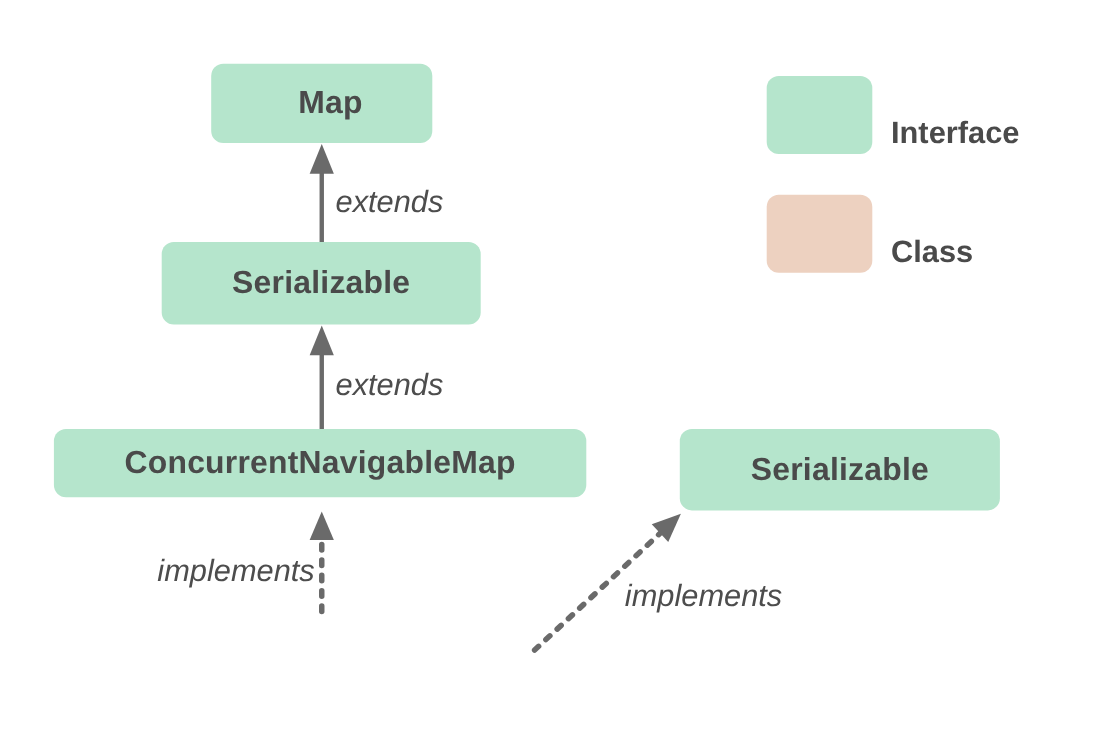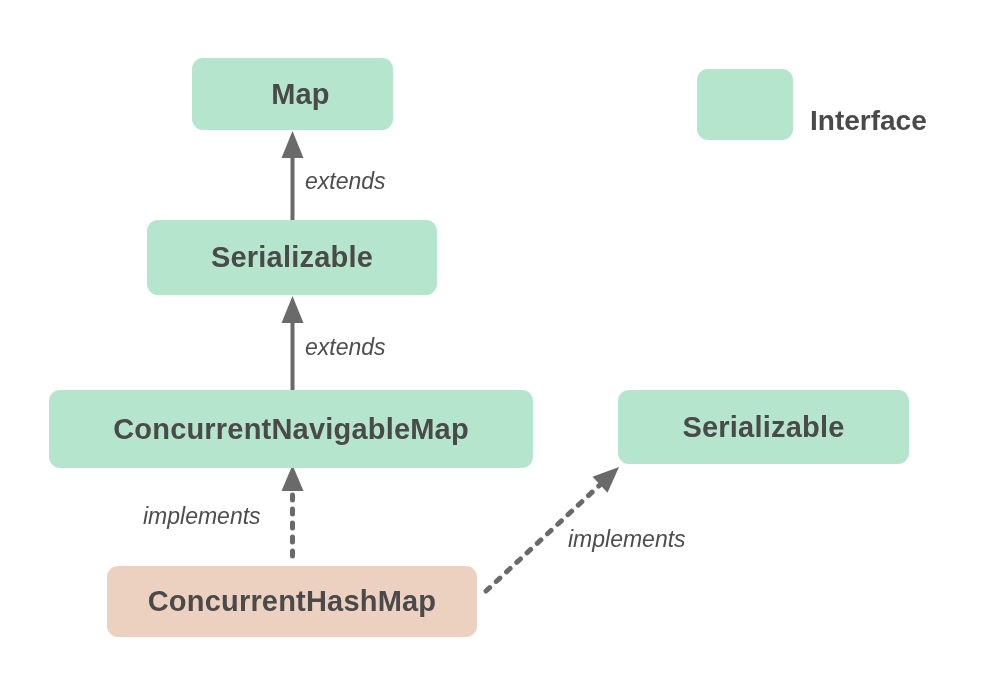--- a/index.html
+++ b/index.html
@@ -51,21 +51,21 @@
     color: var(--node-text);
     font-weight: bold;
     font-size: 29px;
     letter-spacing: 0.2px;
   }
   .node.interface { background: var(--interface-fill); }
   .node.class { background: var(--class-fill); }
   .edge-label {
     position: absolute;
     font-style: italic;
-    font-size: 23px;
+    font-size: 28px;
     color: var(--edge-label);
     white-space: nowrap;
   }
   .legend-row {
     position: absolute;
     display: flex;
     align-items: center;
     gap: 17px;
   }
   .legend-swatch {
@@ -112,36 +112,37 @@
   </svg>
 
   <div class="node interface" style="left:192px; top:58px; width:201px; height:72px;padding-left:16px;">
     <span>Map</span>
   </div>
 
   <div class="node interface" style="left:147px; top:220px; width:290px; height:75px;">
     <span>Serializable</span>
   </div>
 
-  <div class="node interface" style="left:49px; top:390px; width:484px; height:78px;">
+  <div class="node interface" style="left:49px; top:390px; width:484px; height:62px;">
     <span>ConcurrentNavigableMap</span>
   </div>
 
   <div class="node interface" style="left:618px; top:390px; width:291px; height:74px;">
     <span>Serializable</span>
   </div>
 
-  <div class="node class" style="left:107px; top:566px; width:370px; height:71px;">
-    <span>ConcurrentHashMap</span>
-  </div>
 
   <div class="edge-label" style="left:305px; top:168px;">extends</div>
   <div class="edge-label" style="left:305px; top:334px;">extends</div>
   <div class="edge-label" style="left:143px; top:503px;">implements</div>
   <div class="edge-label" style="left:568px; top:526px;">implements</div>
 
   <div class="legend-row" style="left:697px; top:69px;">
     <div class="legend-swatch interface"></div>
     <div class="legend-label">Interface</div>
   </div>
 
+  <div class="legend-row" style="left:697px; top:177px;">
+    <div class="legend-swatch class"></div>
+    <div class="legend-label">Class</div>
+  </div>
 
 </div>
 
 </body></html>

